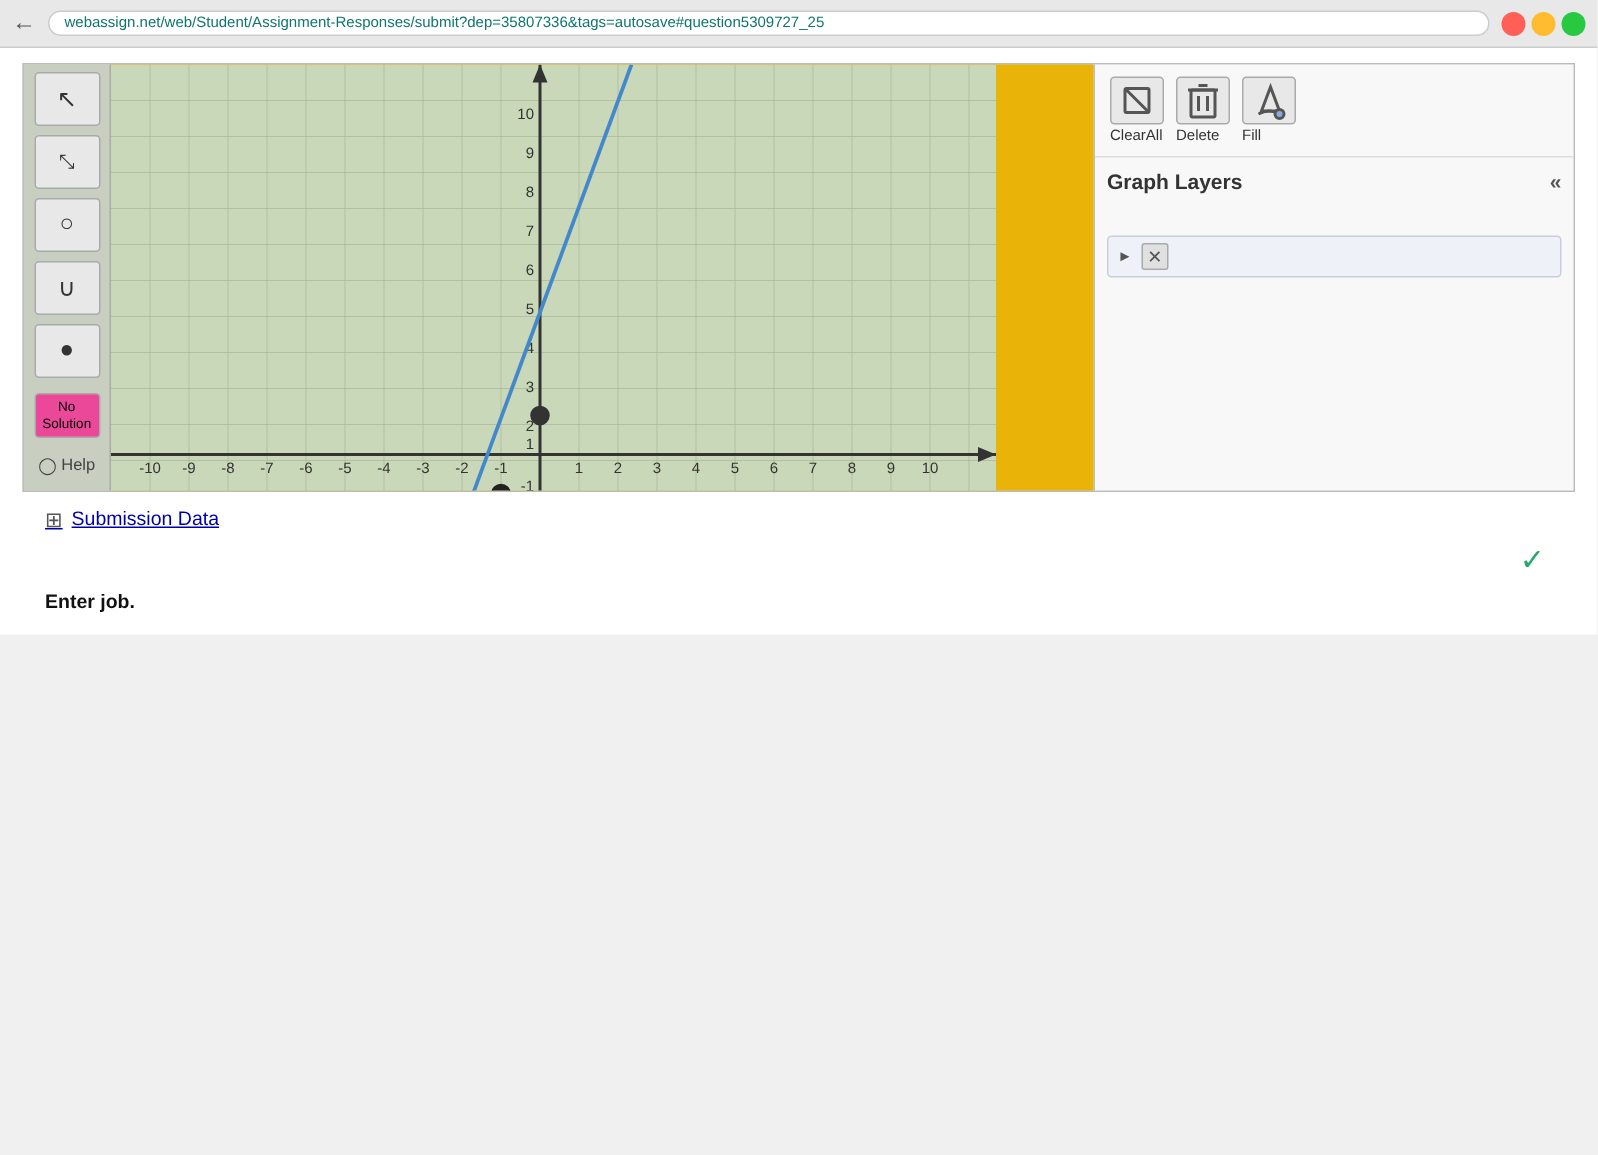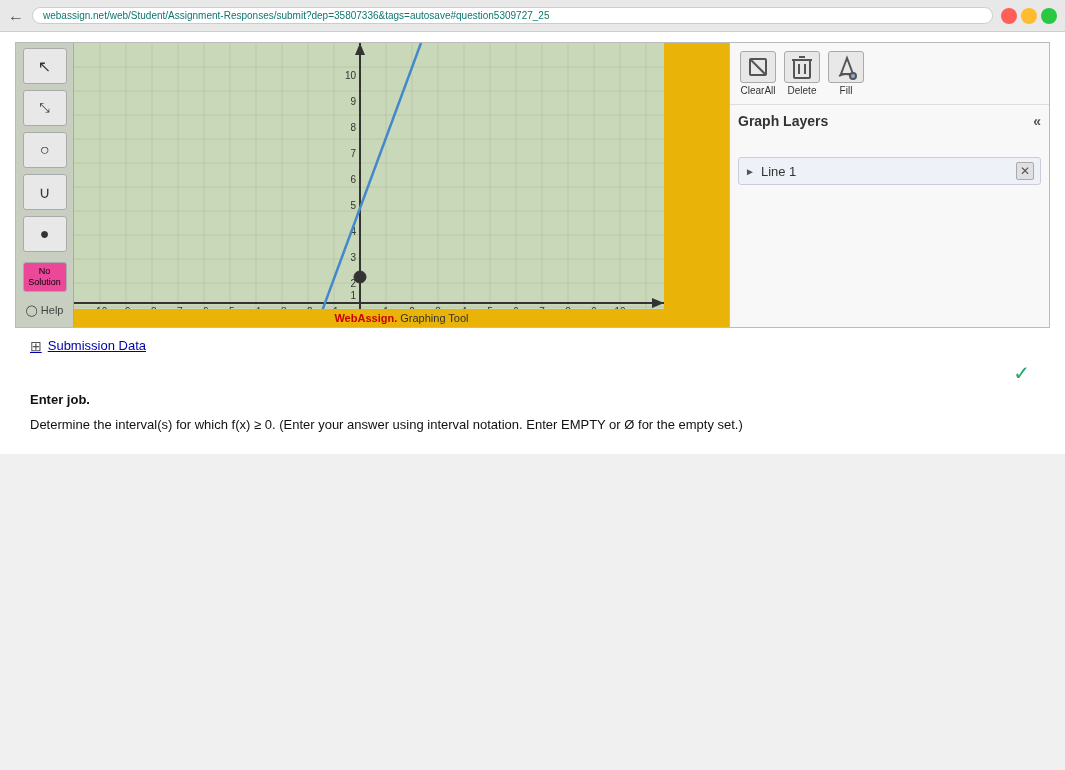--- a/index.html
+++ b/index.html
@@ -151,21 +151,21 @@
     .right-top-toolbar {
       display: flex;
       align-items: flex-start;
       gap: 8px;
       padding: 8px 10px;
       border-bottom: 1px solid #ddd;
     }
     .right-action-btn {
       display: flex;
       flex-direction: column;
-      align-items: center;
+      align-items: flex-start;
       cursor: pointer;
       font-size: 10px;
       color: #333;
       gap: 2px;
     }
     .right-action-btn .icon-box {
       width: 36px;
       height: 32px;
       border: 1px solid #aaa;
       background: #e8e8e8;
@@ -412,24 +412,20 @@
             <text x="282" y="514">-10</text>
           </g>
 
           <line x1="155" y1="520" x2="347" y2="0" stroke="#4488cc" stroke-width="2.5"></line>
 
           <circle cx="286" cy="234" r="6" fill="#333" stroke="#333"></circle>
 
           <circle cx="260" cy="286" r="6" fill="#222" stroke="#222"></circle>
 
         </svg>
-      </div>
-      <div class="graph-attribution">
-        <span class="webassign-brand">WebAssign.</span>
-        <span> Graphing Tool</span>
       </div>
     </div>
 
     <div class="right-panel">
 
       <div class="right-top-toolbar">
         <div class="right-action-btn">
           <div class="icon-box">
             <svg width="24" height="24" viewBox="0 0 24 24" fill="none" stroke="#555" stroke-width="2">
               <rect x="4" y="4" width="16" height="16" rx="1"></rect>
@@ -462,35 +458,33 @@
         </div>
       </div>
 
       <div class="graph-layers-panel">
         <div class="graph-layers-header">
           <span class="graph-layers-title">Graph Layers</span>
           <button class="collapse-btn">«</button>
         </div>
         <div class="layer-item">
           <span class="layer-expand">►</span>
-          <span class="layer-label">Line 1</span>
           <div class="layer-delete">✕</div>
         </div>
       </div>
     </div>
 
   </div>
 
   <div class="submission-section">
     <div class="submission-row">
       <span class="expand-icon">⊞</span>
       <span>Submission Data</span>
     </div>
   </div>
 
   <div class="check-mark-row">
     <span class="check-mark">✓</span>
   </div>
 
   <div class="great-job">Enter job.</div>
-  <div class="determine-text">Determine the interval(s) for which f(x) ≥ 0. (Enter your answer using interval notation. Enter EMPTY or Ø for the empty set.)</div>
 
 </div>
 
 </body></html>

